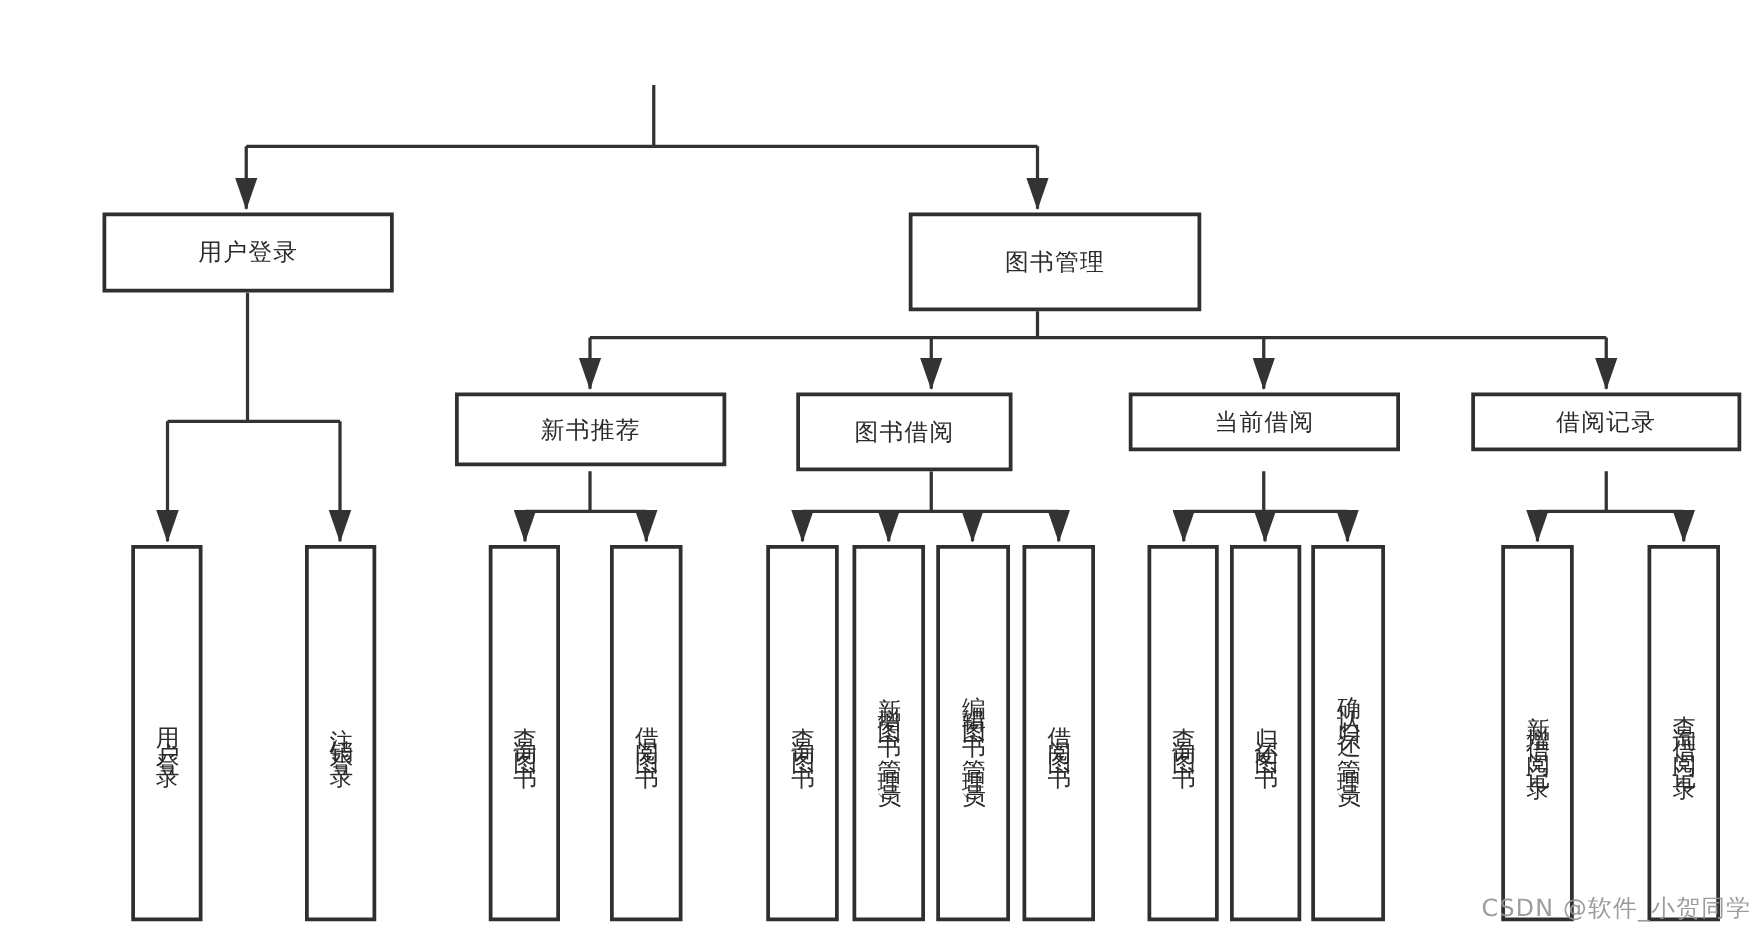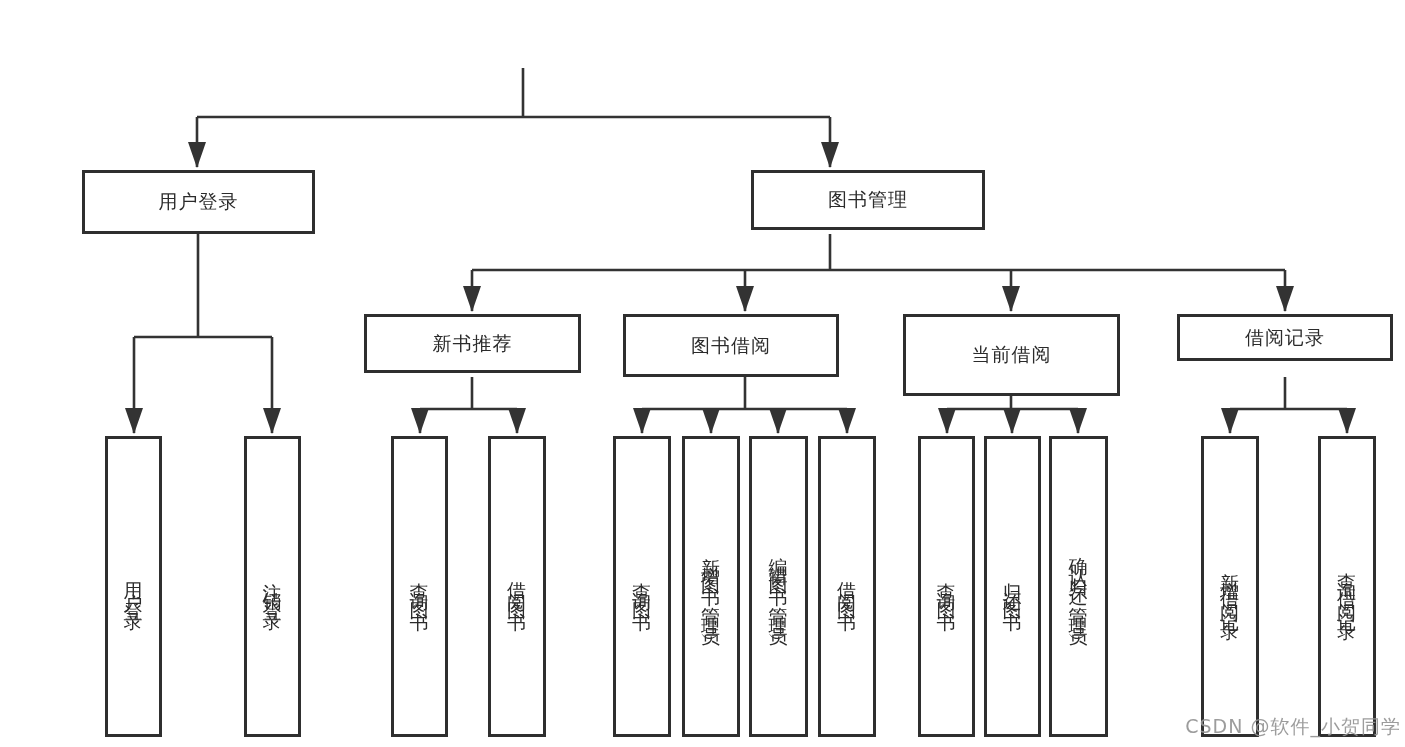--- a/index.html
+++ b/index.html
@@ -87,25 +87,25 @@
       <line x1="1078" y1="409" x2="1078" y2="433" marker-end="url(#arrow)"></line>
 
       <path d="M1285,377 L1285,409 M1230,409 L1347,409"></path>
       <line x1="1230" y1="409" x2="1230" y2="433" marker-end="url(#arrow)"></line>
       <line x1="1347" y1="409" x2="1347" y2="433" marker-end="url(#arrow)"></line>
     </g>
   </svg>
 
 
   <div class="box" style="left:82px;top:170px;width:233px;height:64px">用户登录</div>
-  <div class="box" style="left:751px;top:170px;width:234px;height:60px">图书管理</div>
+  <div class="box" style="left:727px;top:170px;width:234px;height:79px">图书管理</div>
 
   <div class="box" style="left:364px;top:314px;width:217px;height:59px">新书推荐</div>
-  <div class="box" style="left:623px;top:314px;width:216px;height:63px">图书借阅</div>
-  <div class="box" style="left:903px;top:314px;width:217px;height:82px">当前借阅</div>
+  <div class="box" style="left:637px;top:314px;width:173px;height:63px">图书借阅</div>
+  <div class="box" style="left:903px;top:314px;width:217px;height:47px">当前借阅</div>
   <div class="box" style="left:1177px;top:314px;width:216px;height:47px">借阅记录</div>
 
   <div class="box leaf" style="left:105px;top:436px;width:57px;height:301px">用户登录</div>
   <div class="box leaf" style="left:244px;top:436px;width:57px;height:301px">注销登录</div>
 
   <div class="box leaf" style="left:391px;top:436px;width:57px;height:301px">查询图书</div>
   <div class="box leaf" style="left:488px;top:436px;width:58px;height:301px">借阅图书</div>
 
   <div class="box leaf" style="left:613px;top:436px;width:58px;height:301px">查询图书</div>
   <div class="box leaf" style="left:682px;top:436px;width:58px;height:301px">新增图书（管理员）</div>

